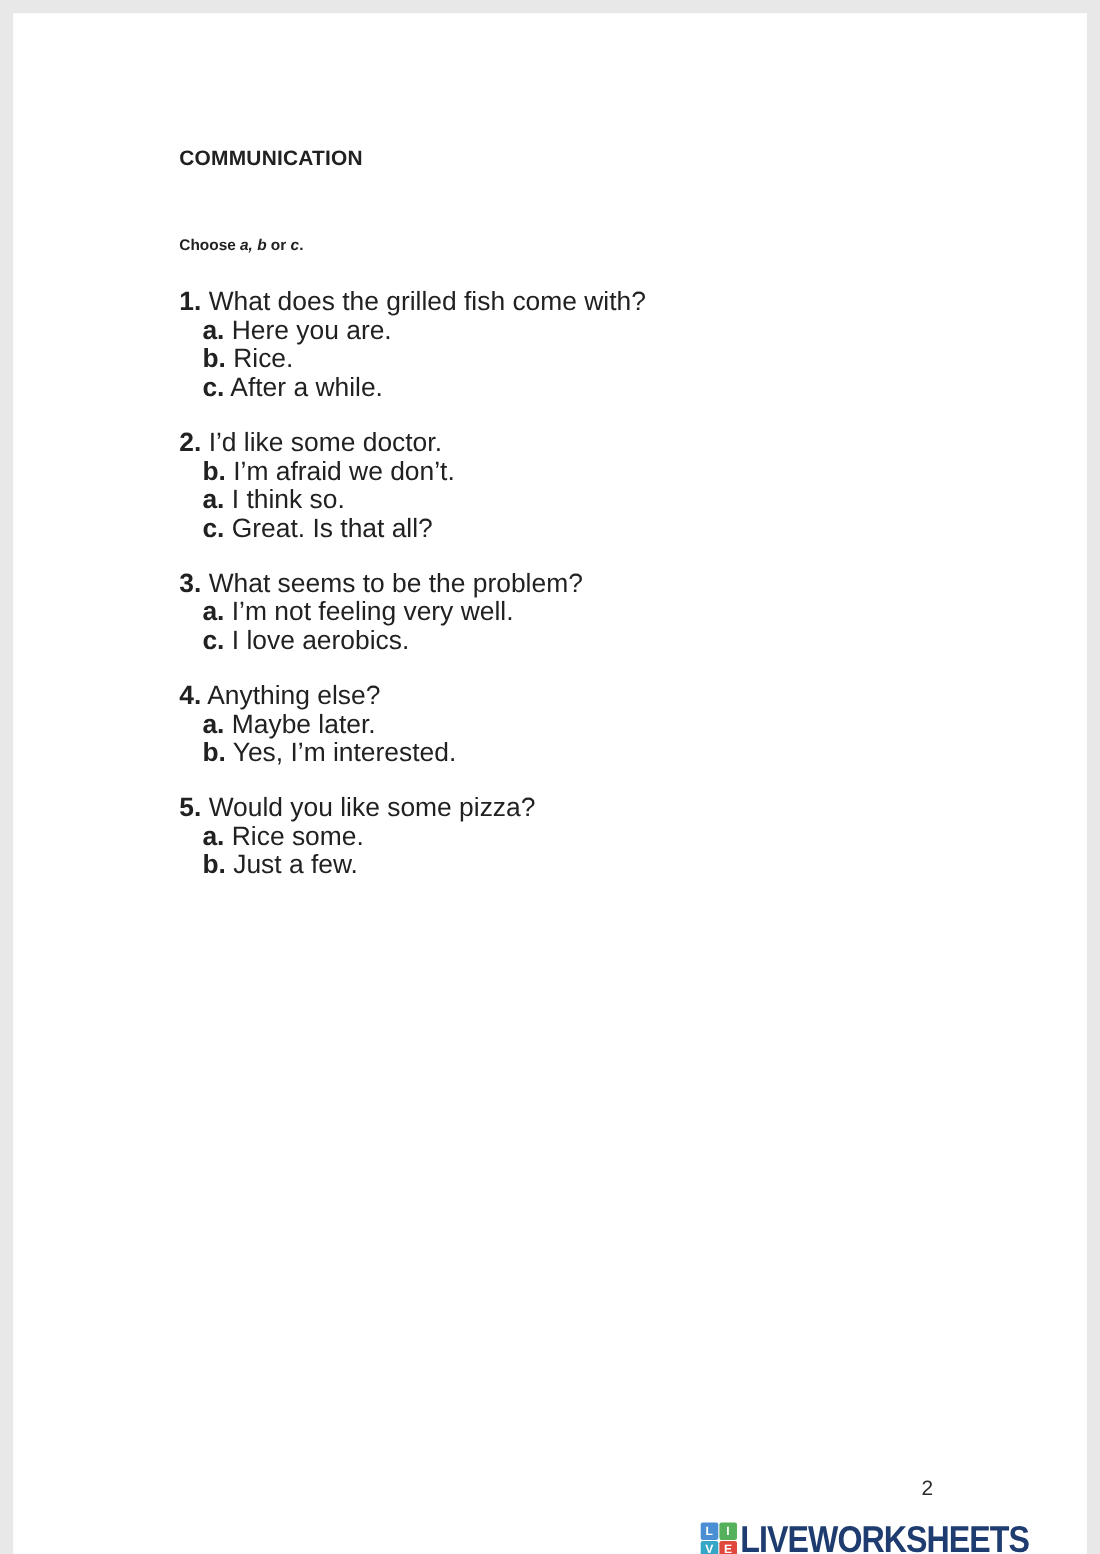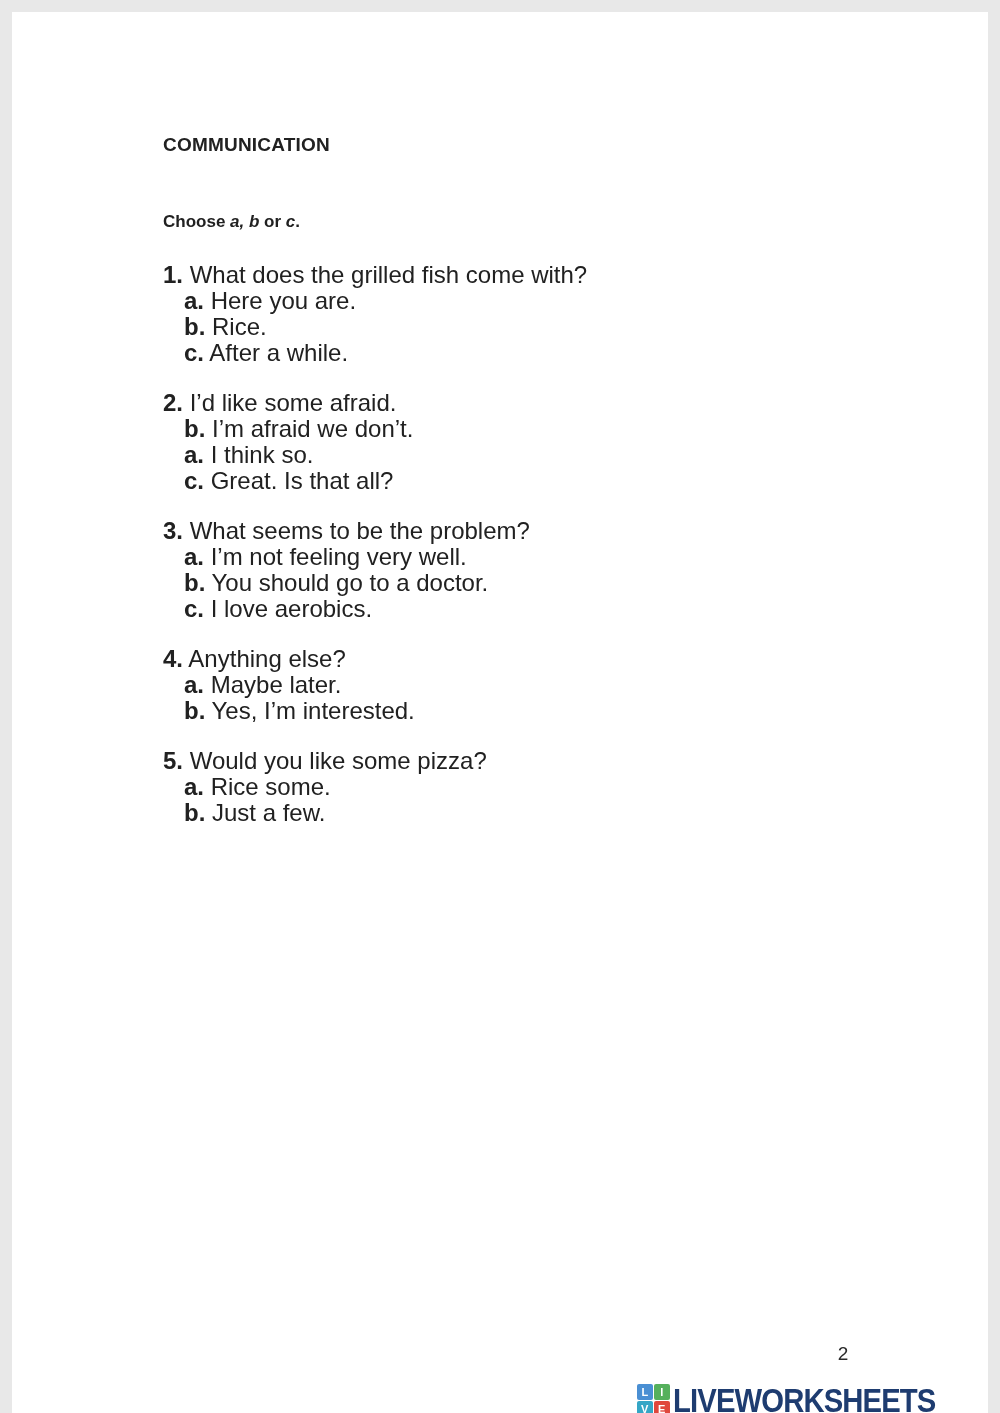--- a/index.html
+++ b/index.html
@@ -11,21 +11,21 @@
     font-family:"Liberation Sans","DejaVu Sans",sans-serif;
     color:#212121;
     overflow:hidden;
   }
   .content{position:absolute;left:151px;top:120px;width:720px;}
   .title{
     font-size:19px;font-weight:bold;line-height:26px;
     margin:0 0 51px 0;letter-spacing:0.2px;
   }
   .instruction{
-    font-size:17px;font-weight:bold;line-height:26px;
+    font-size:14px;font-weight:bold;line-height:26px;
     margin:0 0 27px 0;
   }
   .instruction .it{font-style:italic;}
   .question{font-size:24px;line-height:26px;margin:0 0 24px 0;}
   .q-num{font-weight:bold;}
   .opt{padding-left:21px;cursor:pointer;}
   .opt-letter{font-weight:bold;}
   .page-number{
     position:absolute;left:820px;top:1329px;width:22px;
     text-align:center;font-size:19px;line-height:26px;color:#2a2a2a;
@@ -60,29 +60,28 @@
     <p class="instruction"><span>Choose </span><span class="it">a, b</span><span> or </span><span class="it">c</span><span>.</span></p>
 
     <div id="questions">
         <div class="question">
           <div class="q-line"><span class="q-num">1.</span> <span>What does the grilled fish come with?</span></div>
           <div class="opt"><span class="opt-letter">a.</span> <span>Here you are.</span></div>
           <div class="opt"><span class="opt-letter">b.</span> <span>Rice.</span></div>
           <div class="opt"><span class="opt-letter">c.</span> <span>After a while.</span></div>
         </div>
         <div class="question">
-          <div class="q-line"><span class="q-num">2.</span> <span>I’d like some afraid.</span></div>
+          <div class="q-line"><span class="q-num">2.</span> <span>I’d like some doctor.</span></div>
           <div class="opt"><span class="opt-letter">b.</span> <span>I’m afraid we don’t.</span></div>
           <div class="opt"><span class="opt-letter">a.</span> <span>I think so.</span></div>
           <div class="opt"><span class="opt-letter">c.</span> <span>Great. Is that all?</span></div>
         </div>
         <div class="question">
           <div class="q-line"><span class="q-num">3.</span> <span>What seems to be the problem?</span></div>
           <div class="opt"><span class="opt-letter">a.</span> <span>I’m not feeling very well.</span></div>
-          <div class="opt"><span class="opt-letter">b.</span> <span>You should go to a doctor.</span></div>
           <div class="opt"><span class="opt-letter">c.</span> <span>I love aerobics.</span></div>
         </div>
         <div class="question">
           <div class="q-line"><span class="q-num">4.</span> <span>Anything else?</span></div>
           <div class="opt"><span class="opt-letter">a.</span> <span>Maybe later.</span></div>
           <div class="opt"><span class="opt-letter">b.</span> <span>Yes, I’m interested.</span></div>
         </div>
         <div class="question">
           <div class="q-line"><span class="q-num">5.</span> <span>Would you like some pizza?</span></div>
           <div class="opt"><span class="opt-letter">a.</span> <span>Rice some.</span></div>

